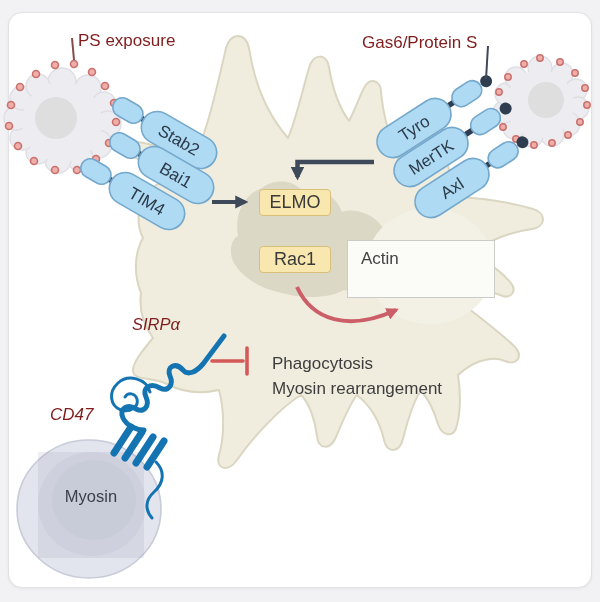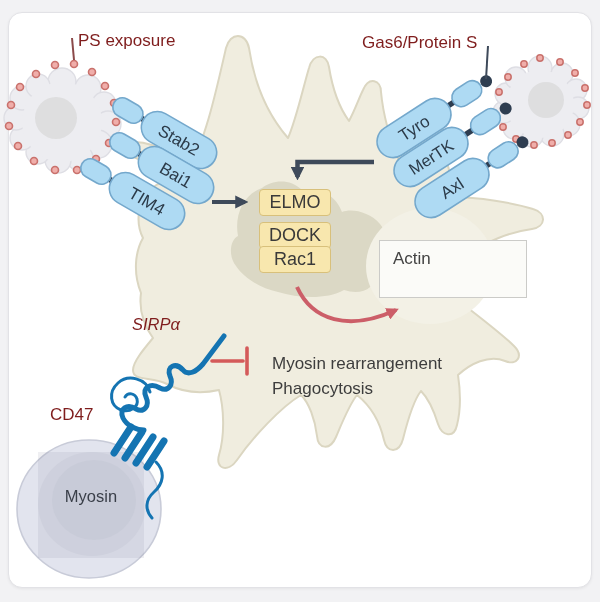--- a/index.html
+++ b/index.html
@@ -25,21 +25,21 @@
     background:#f8e7ae;border:1.5px solid #d8c07b;border-radius:4px;
     display:flex;align-items:center;justify-content:center;
     font-size:18px;color:#3a3a3a;box-sizing:border-box;
   }
   #box-elmo{top:189px}
   #box-dock{top:222px}
   #box-rac1{top:246px}
   .actin-box{
     position:absolute;z-index:2;left:347px;top:240px;width:148px;height:58px;
     background:#fbfbf8;border:1.5px solid #cbcbc8;box-sizing:border-box;
-    padding:6px 0 0 13px;font-size:17px;line-height:23px;color:#434343;margin-left:32px;
+    padding:6px 0 0 13px;font-size:17px;line-height:23px;color:#434343;
   }
   .healthy-text{
     position:absolute;z-index:3;left:37px;top:484px;width:108px;
     text-align:center;font-size:16.5px;line-height:24px;color:#3a3f49;
   }
   .myosin-text{
     position:absolute;z-index:3;left:272px;top:351px;
     font-size:17px;line-height:25px;color:#3d3d3d;
   }
 </style>
@@ -262,33 +262,30 @@
     <path fill="none" stroke="#1474b2" stroke-width="3" stroke-linecap="round" d="M156,462 C166,472 163,484 154,492
          C145,500 145,510 152,518"></path>
   </svg>
 
   <div class="lbl" style="left:78px;top:30px;">PS exposure</div>
 
   <div class="lbl" style="left:362px;top:32px;">Gas6/Protein S</div>
 
   <div class="lbl" style="left:132px;top:314px;font-size:16.5px;font-style:italic;">SIRPα</div>
 
-  <div class="lbl" style="left:50px;top:404px;">CD47</div>
+  <div class="lbl" style="left:50px;top:404px;font-style:italic;">CD47</div>
 
   <div class="myosin-text">
+    <div>Phagocytosis</div>
     <div>Myosin rearrangement</div>
-    <div>Phagocytosis</div>
   </div>
 
   <div id="box-elmo" class="cascade-box">
     <span>ELMO</span>
   </div>
-  <div id="box-dock" class="cascade-box">
-    <span>DOCK</span>
-  </div>
   <div id="box-rac1" class="cascade-box">
     <span>Rac1</span>
   </div>
 
   <div class="actin-box">
     <div>Actin</div>
   </div>
 
   <div class="healthy-text">
     <div>Myosin</div>

